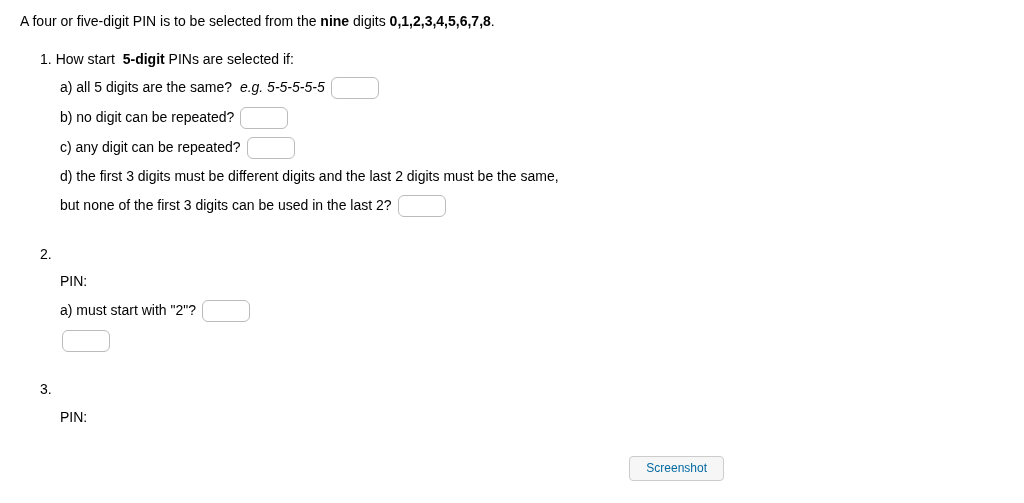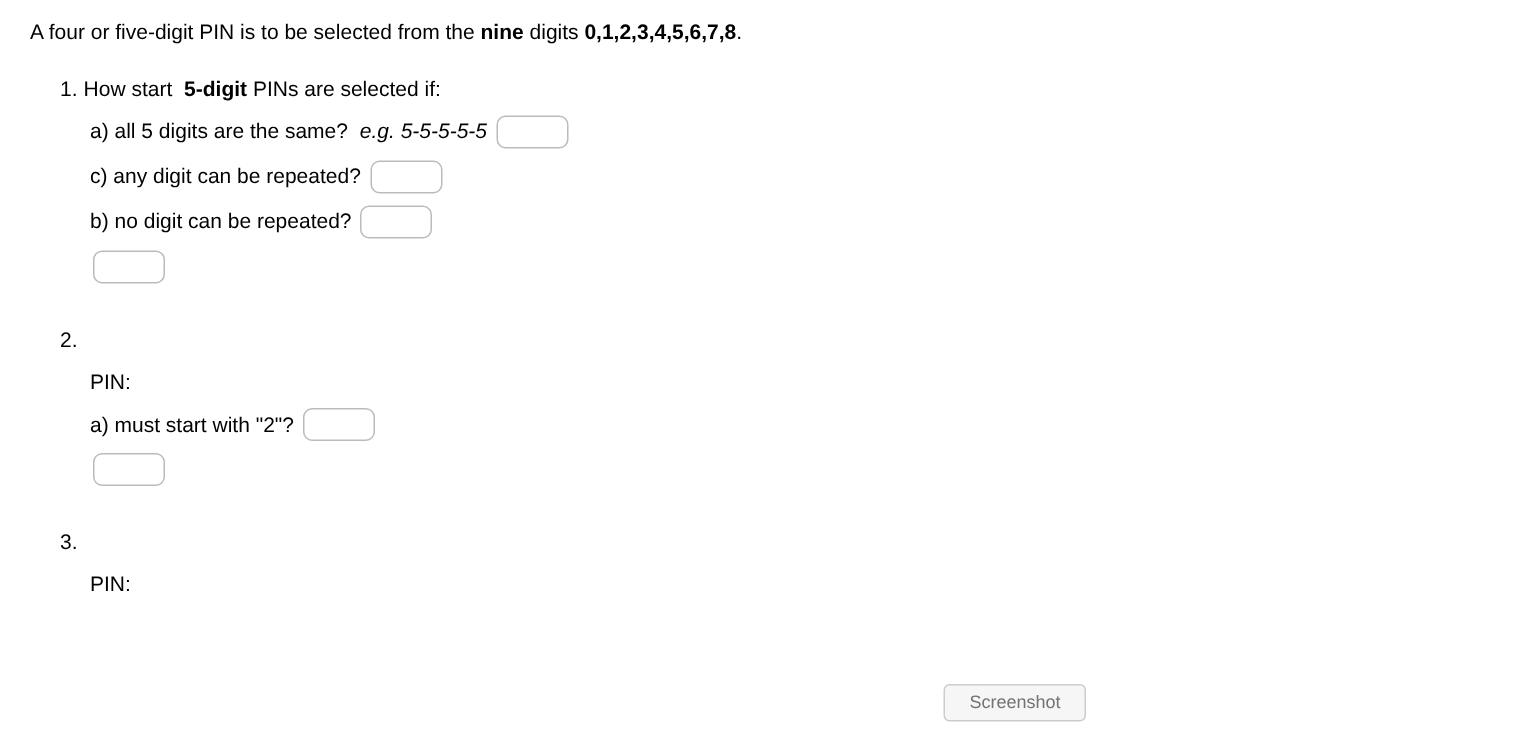--- a/index.html
+++ b/index.html
@@ -33,21 +33,21 @@
   .sub { margin-left: 20px; }
   .screenshot-badge {
     position: absolute;
     right: 280px;
     bottom: 10px;
     border: 1px solid #ccc;
     border-radius: 4px;
     background: #f6f6f6;
     font-size: 12px;
     padding: 3px 16px;
-    color: #737373;
+    color: #0369a1;
   }
   .container { position: relative; height: 479px; }
   b { font-weight: bold; }
   em { font-style: italic; }
   .no-mb { margin-bottom: 2px; }
 </style>
 </head>
 <body>
 <div class="container">
 
@@ -63,28 +63,32 @@
     </span>
   </div>
   <div class="sub">
     <div class="q-line">
       <span>
         <span>a) all 5 digits are the same? </span><em>e.g. 5-5-5-5-5</em>
       </span>
       <input class="input-box" type="text" style="">
     </div>
     <div class="q-line">
-      <span>c) any digit can be repeated?</span>
-      <input class="input-box" type="text" style="">
-    </div>
-    <div class="q-line">
       <span>b) no digit can be repeated?</span>
       <input class="input-box" type="text" style="">
     </div>
     <div class="q-line">
+      <span>c) any digit can be repeated?</span>
+      <input class="input-box" type="text" style="">
+    </div>
+    <div class="q-line no-mb">
+      <span>d) the first 3 digits must be different digits and the last 2 digits must be the same,</span>
+    </div>
+    <div class="q-line">
+      <span>but none of the first 3 digits can be used in the last 2?</span>
       <input class="input-box" type="text" style="">
     </div>
   </div>
 </div>
 
 <div class="section">
   <div class="q-line no-mb">
     <span>2.</span>
   </div>
   <div class="sub">

